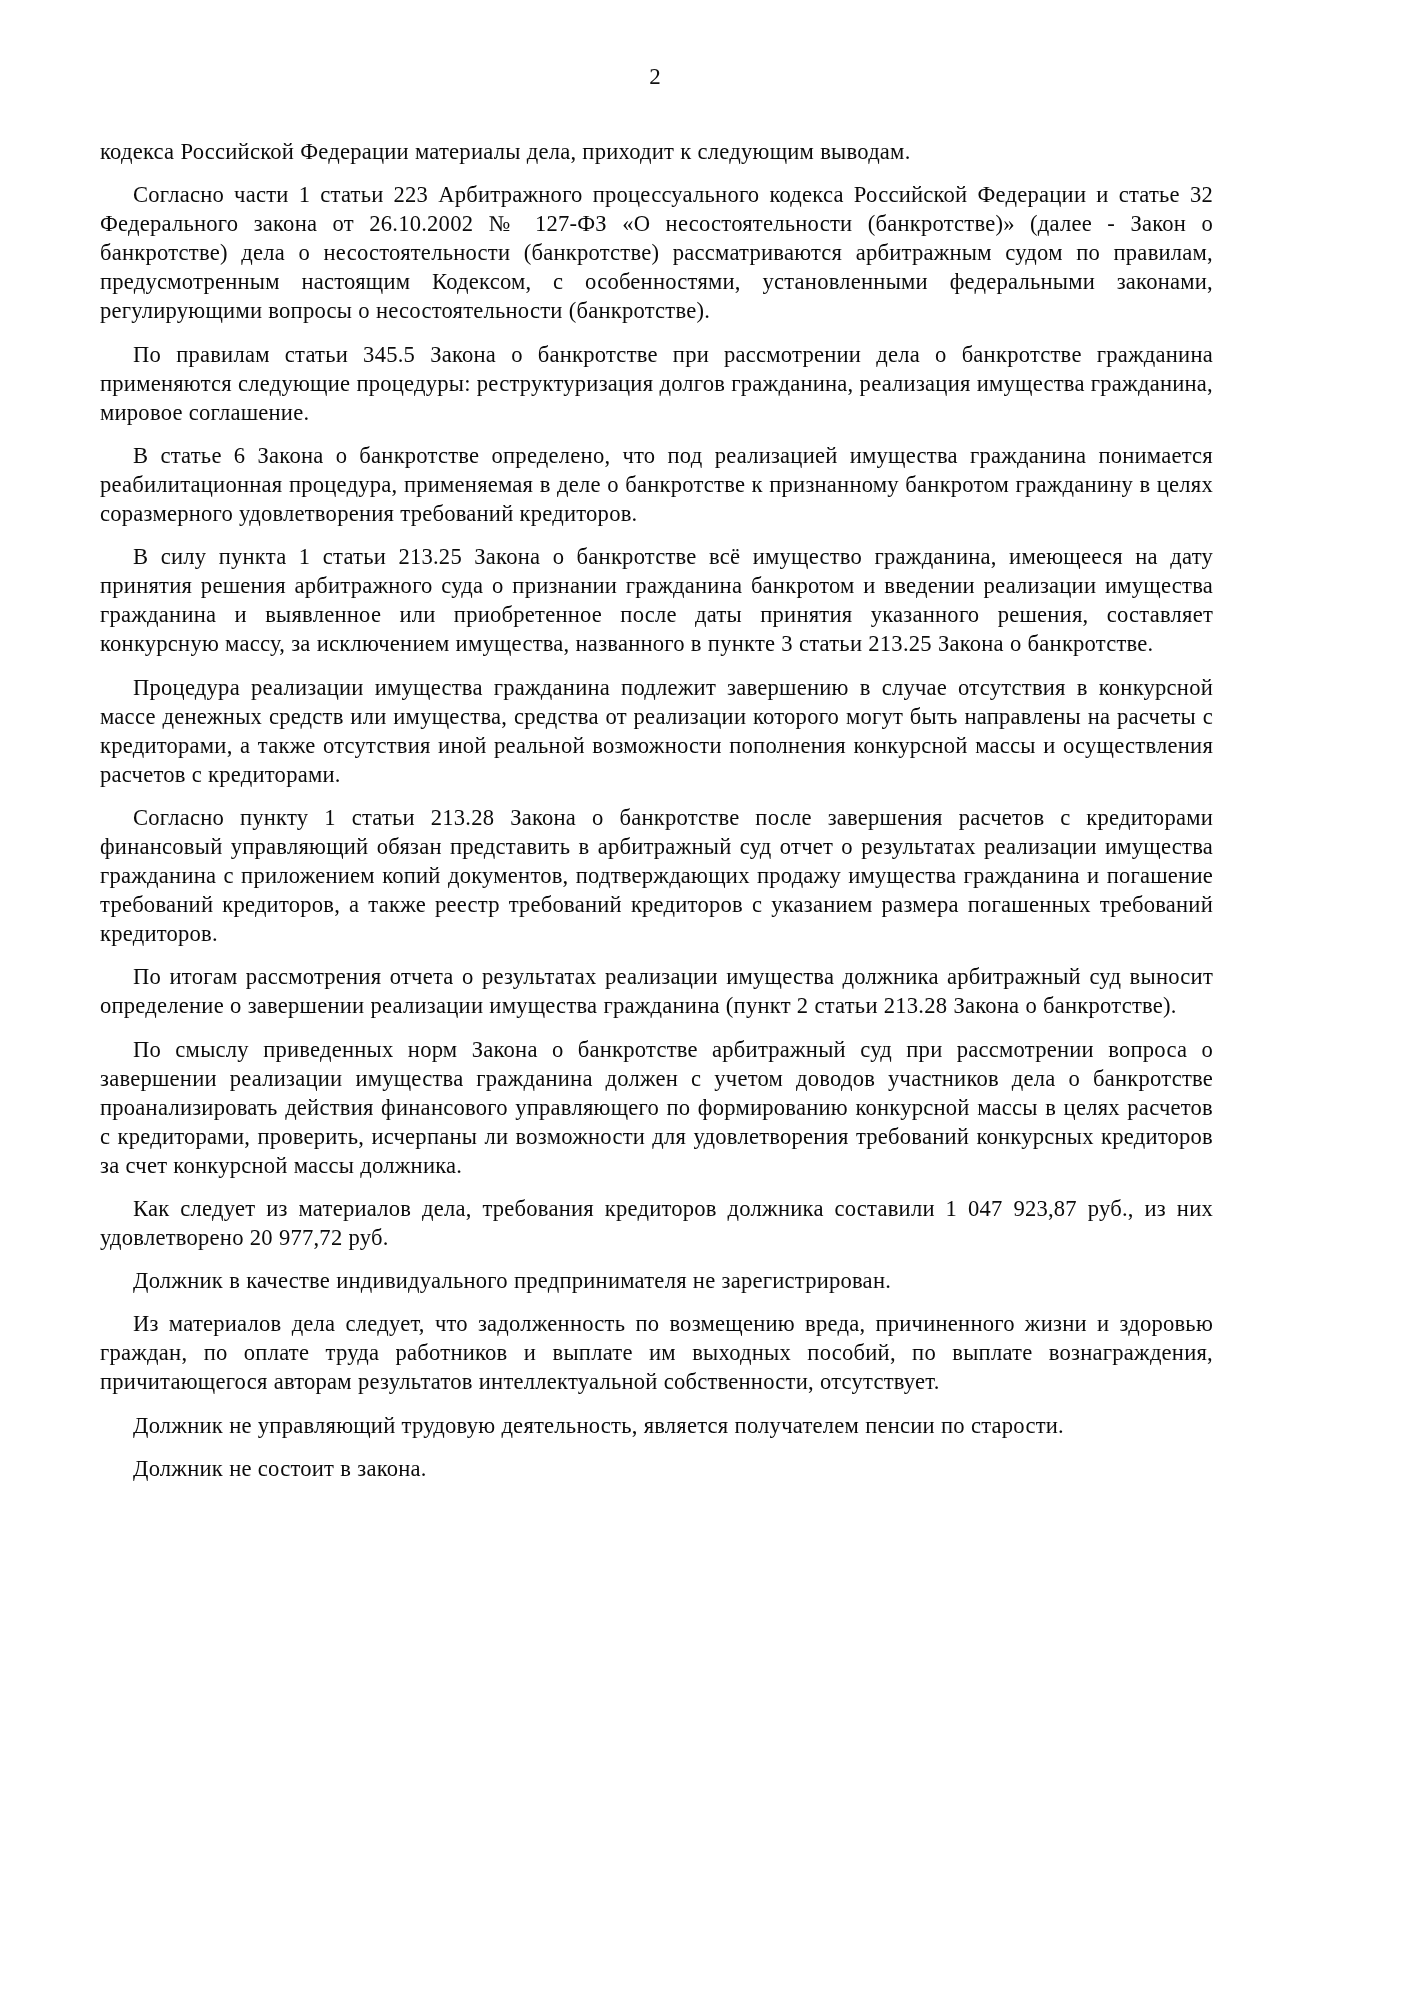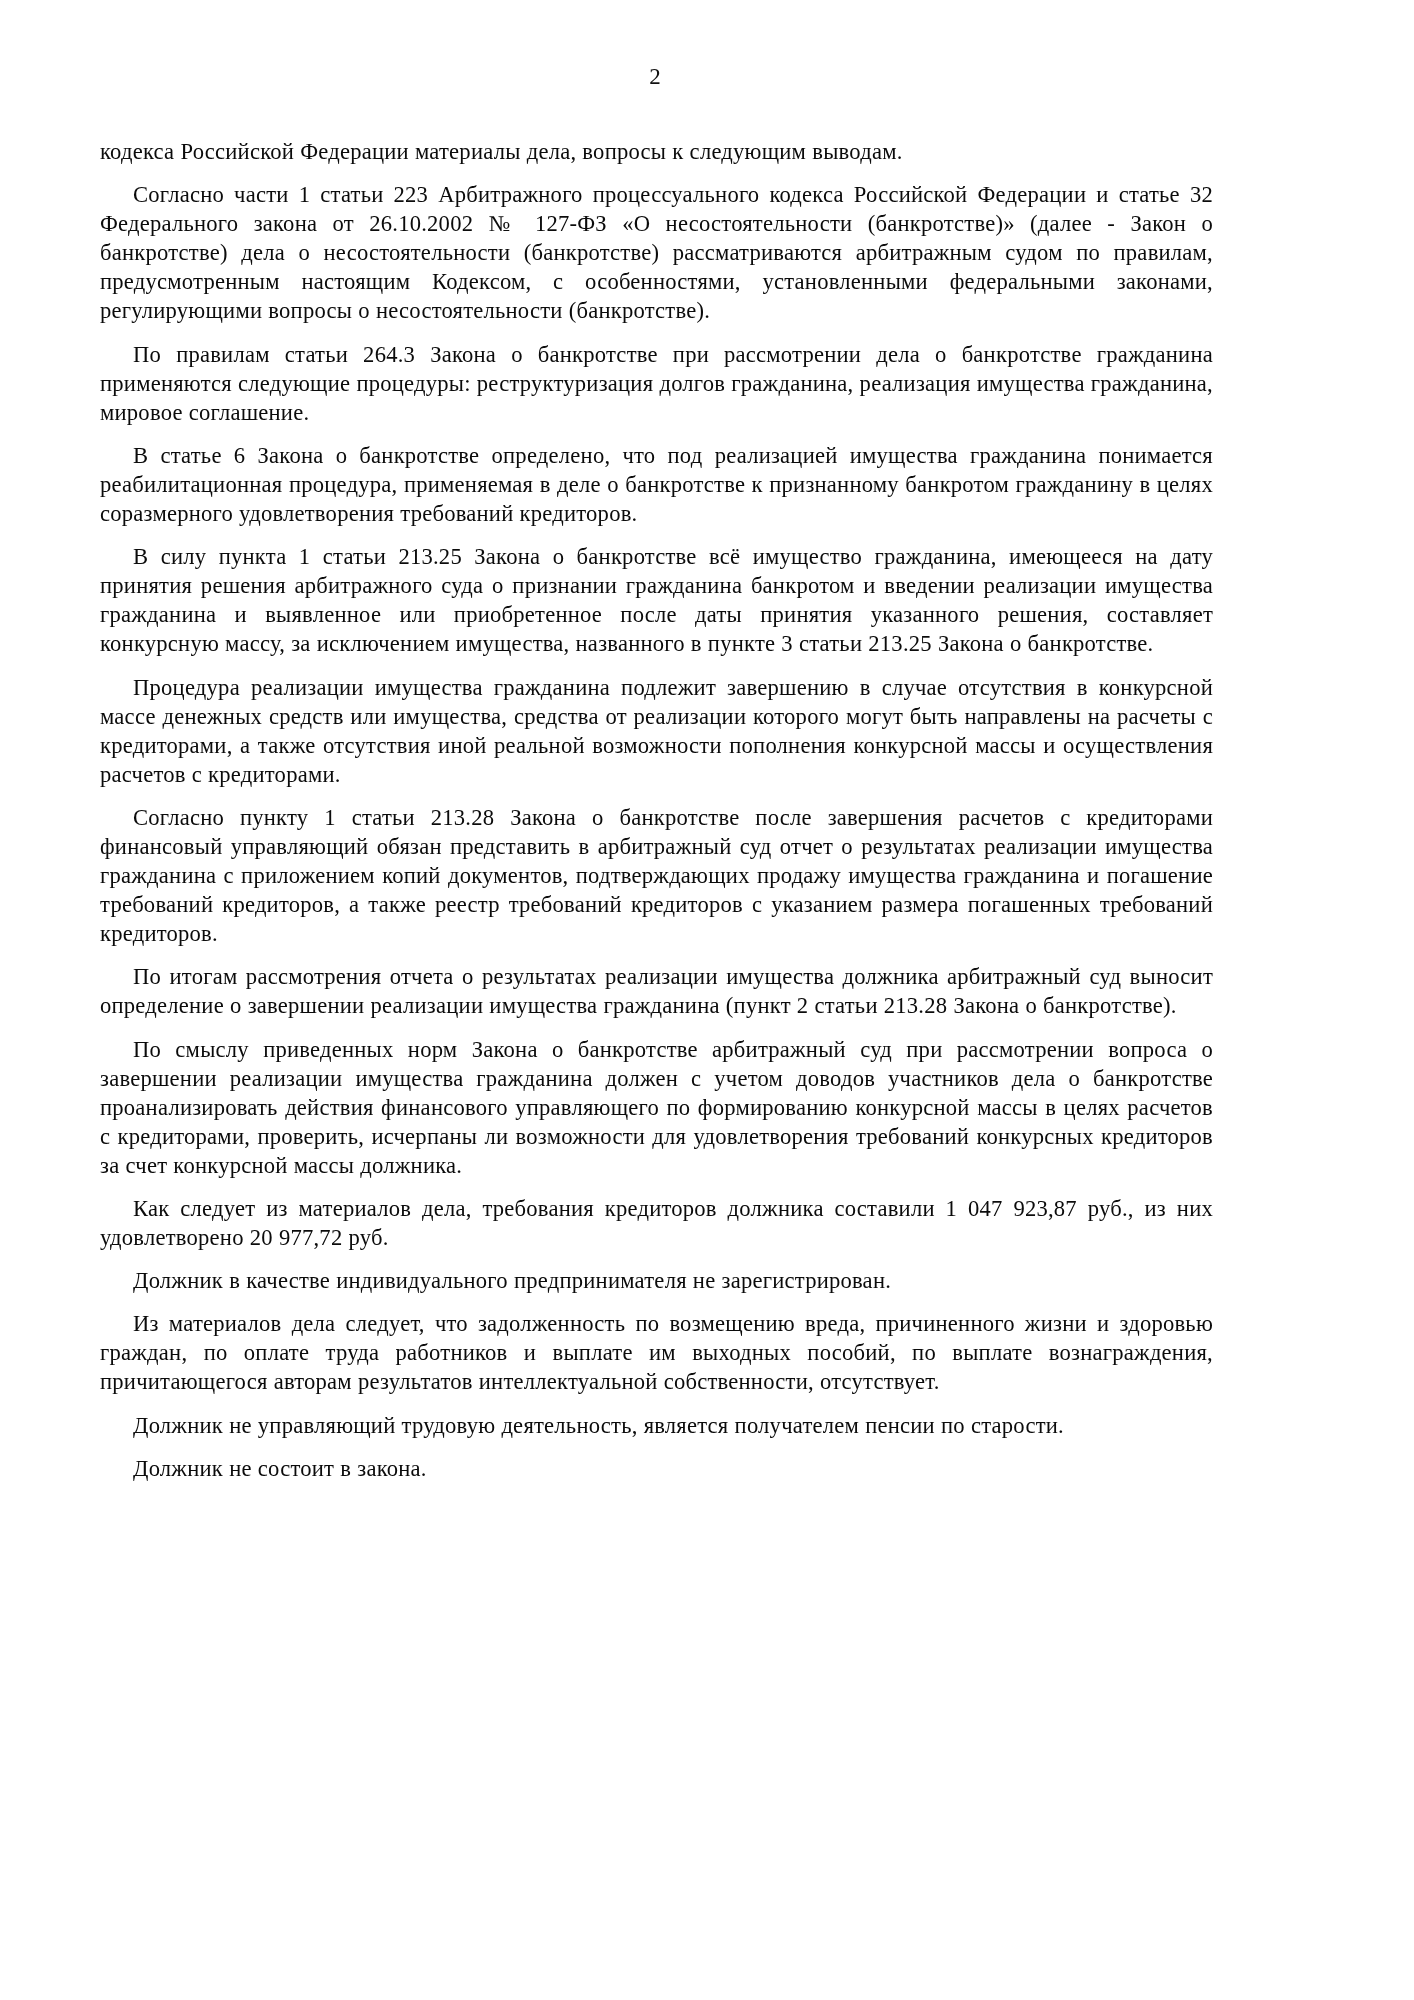--- a/index.html
+++ b/index.html
@@ -55,25 +55,25 @@
 </style>
 </head>
 <body>
 
 <div class="page">
 
   <div class="page-number">2</div>
 
   <div class="body-text">
 
-    <p class="para no-indent">кодекса Российской Федерации материалы дела, вопросы к следующим выводам.</p>
+    <p class="para no-indent">кодекса Российской Федерации материалы дела, приходит к следующим выводам.</p>
 
     <p class="para">Согласно части 1 статьи 223 Арбитражного процессуального кодекса Российской Федерации и статье 32 Федерального закона от 26.10.2002 № 127-ФЗ «О несостоятельности (банкротстве)» (далее - Закон о банкротстве) дела о несостоятельности (банкротстве) рассматриваются арбитражным судом по правилам, предусмотренным настоящим Кодексом, с особенностями, установленными федеральными законами, регулирующими вопросы о несостоятельности (банкротстве).</p>
 
-    <p class="para">По правилам статьи 264.3 Закона о банкротстве при рассмотрении дела о банкротстве гражданина применяются следующие процедуры: реструктуризация долгов гражданина, реализация имущества гражданина, мировое соглашение.</p>
+    <p class="para">По правилам статьи 345.5 Закона о банкротстве при рассмотрении дела о банкротстве гражданина применяются следующие процедуры: реструктуризация долгов гражданина, реализация имущества гражданина, мировое соглашение.</p>
 
     <p class="para">В статье 6 Закона о банкротстве определено, что под реализацией имущества гражданина понимается реабилитационная процедура, применяемая в деле о банкротстве к признанному банкротом гражданину в целях соразмерного удовлетворения требований кредиторов.</p>
 
     <p class="para">В силу пункта 1 статьи 213.25 Закона о банкротстве всё имущество гражданина, имеющееся на дату принятия решения арбитражного суда о признании гражданина банкротом и введении реализации имущества гражданина и выявленное или приобретенное после даты принятия указанного решения, составляет конкурсную массу, за исключением имущества, названного в пункте 3 статьи 213.25 Закона о банкротстве.</p>
 
     <p class="para">Процедура реализации имущества гражданина подлежит завершению в случае отсутствия в конкурсной массе денежных средств или имущества, средства от реализации которого могут быть направлены на расчеты с кредиторами, а также отсутствия иной реальной возможности пополнения конкурсной массы и осуществления расчетов с кредиторами.</p>
 
     <p class="para">Согласно пункту 1 статьи 213.28 Закона о банкротстве после завершения расчетов с кредиторами финансовый управляющий обязан представить в арбитражный суд отчет о результатах реализации имущества гражданина с приложением копий документов, подтверждающих продажу имущества гражданина и погашение требований кредиторов, а также реестр требований кредиторов с указанием размера погашенных требований кредиторов.</p>
 
     <p class="para">По итогам рассмотрения отчета о результатах реализации имущества должника арбитражный суд выносит определение о завершении реализации имущества гражданина (пункт 2 статьи 213.28 Закона о банкротстве).</p>

